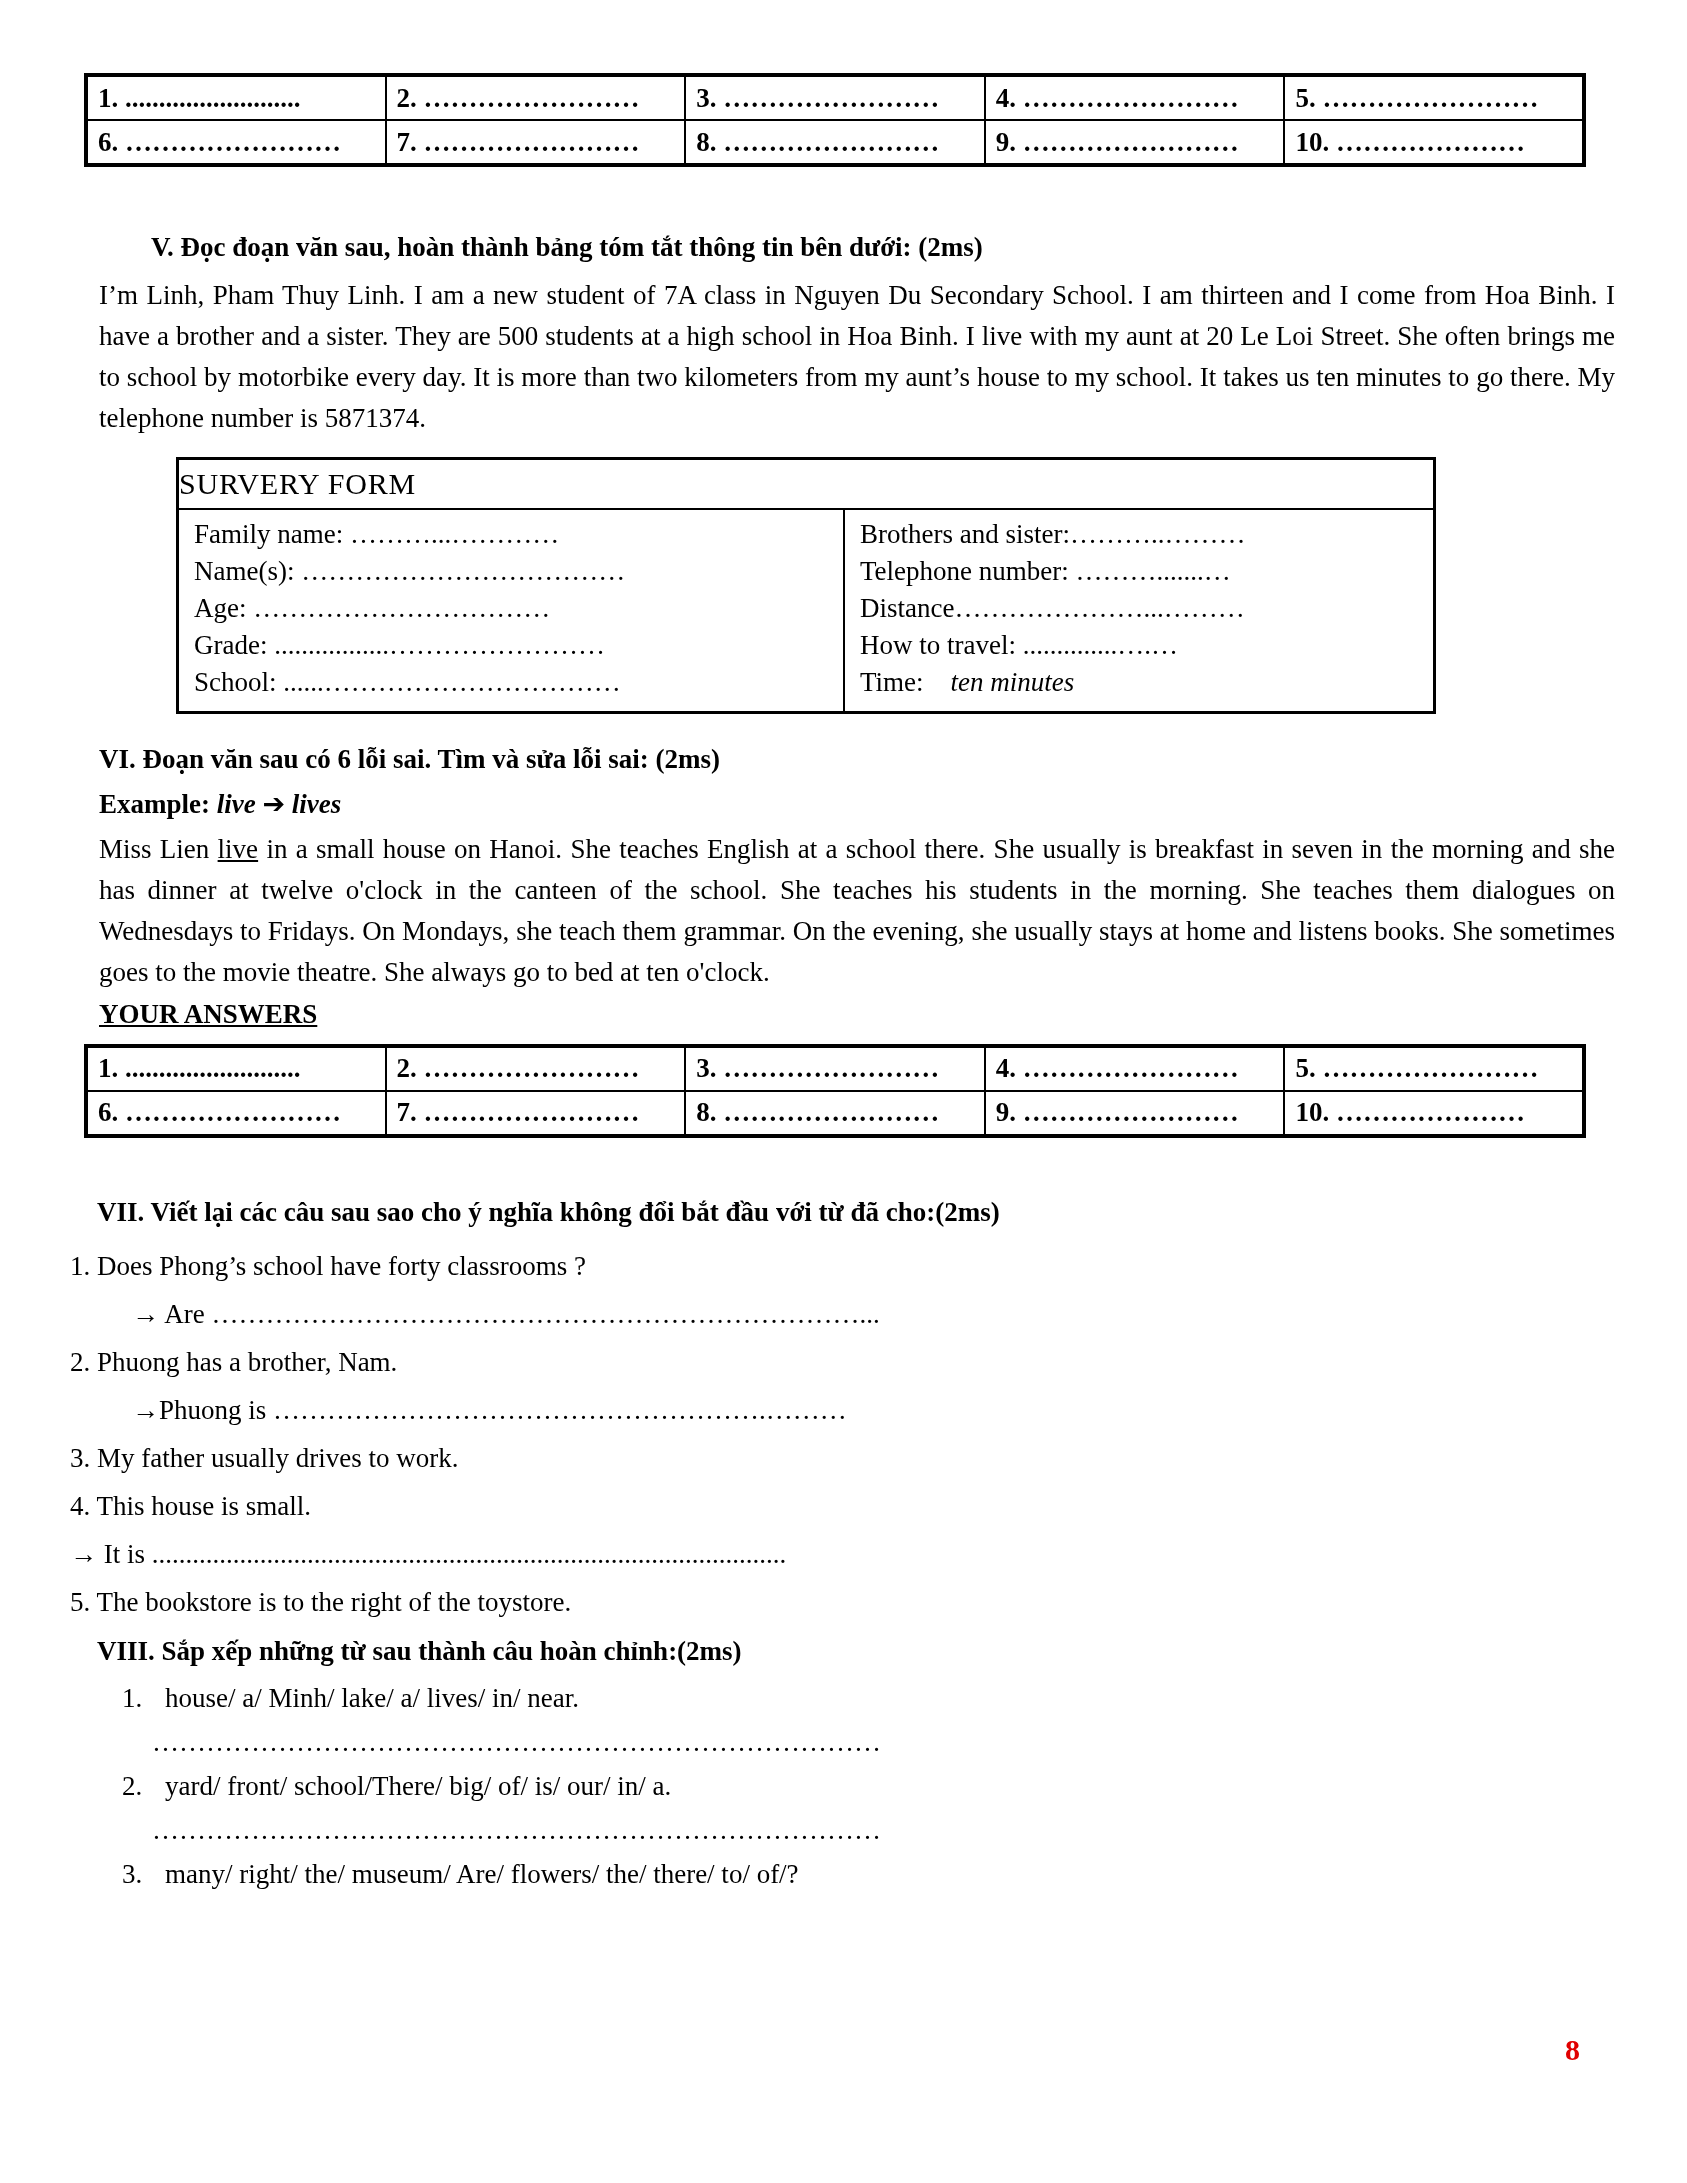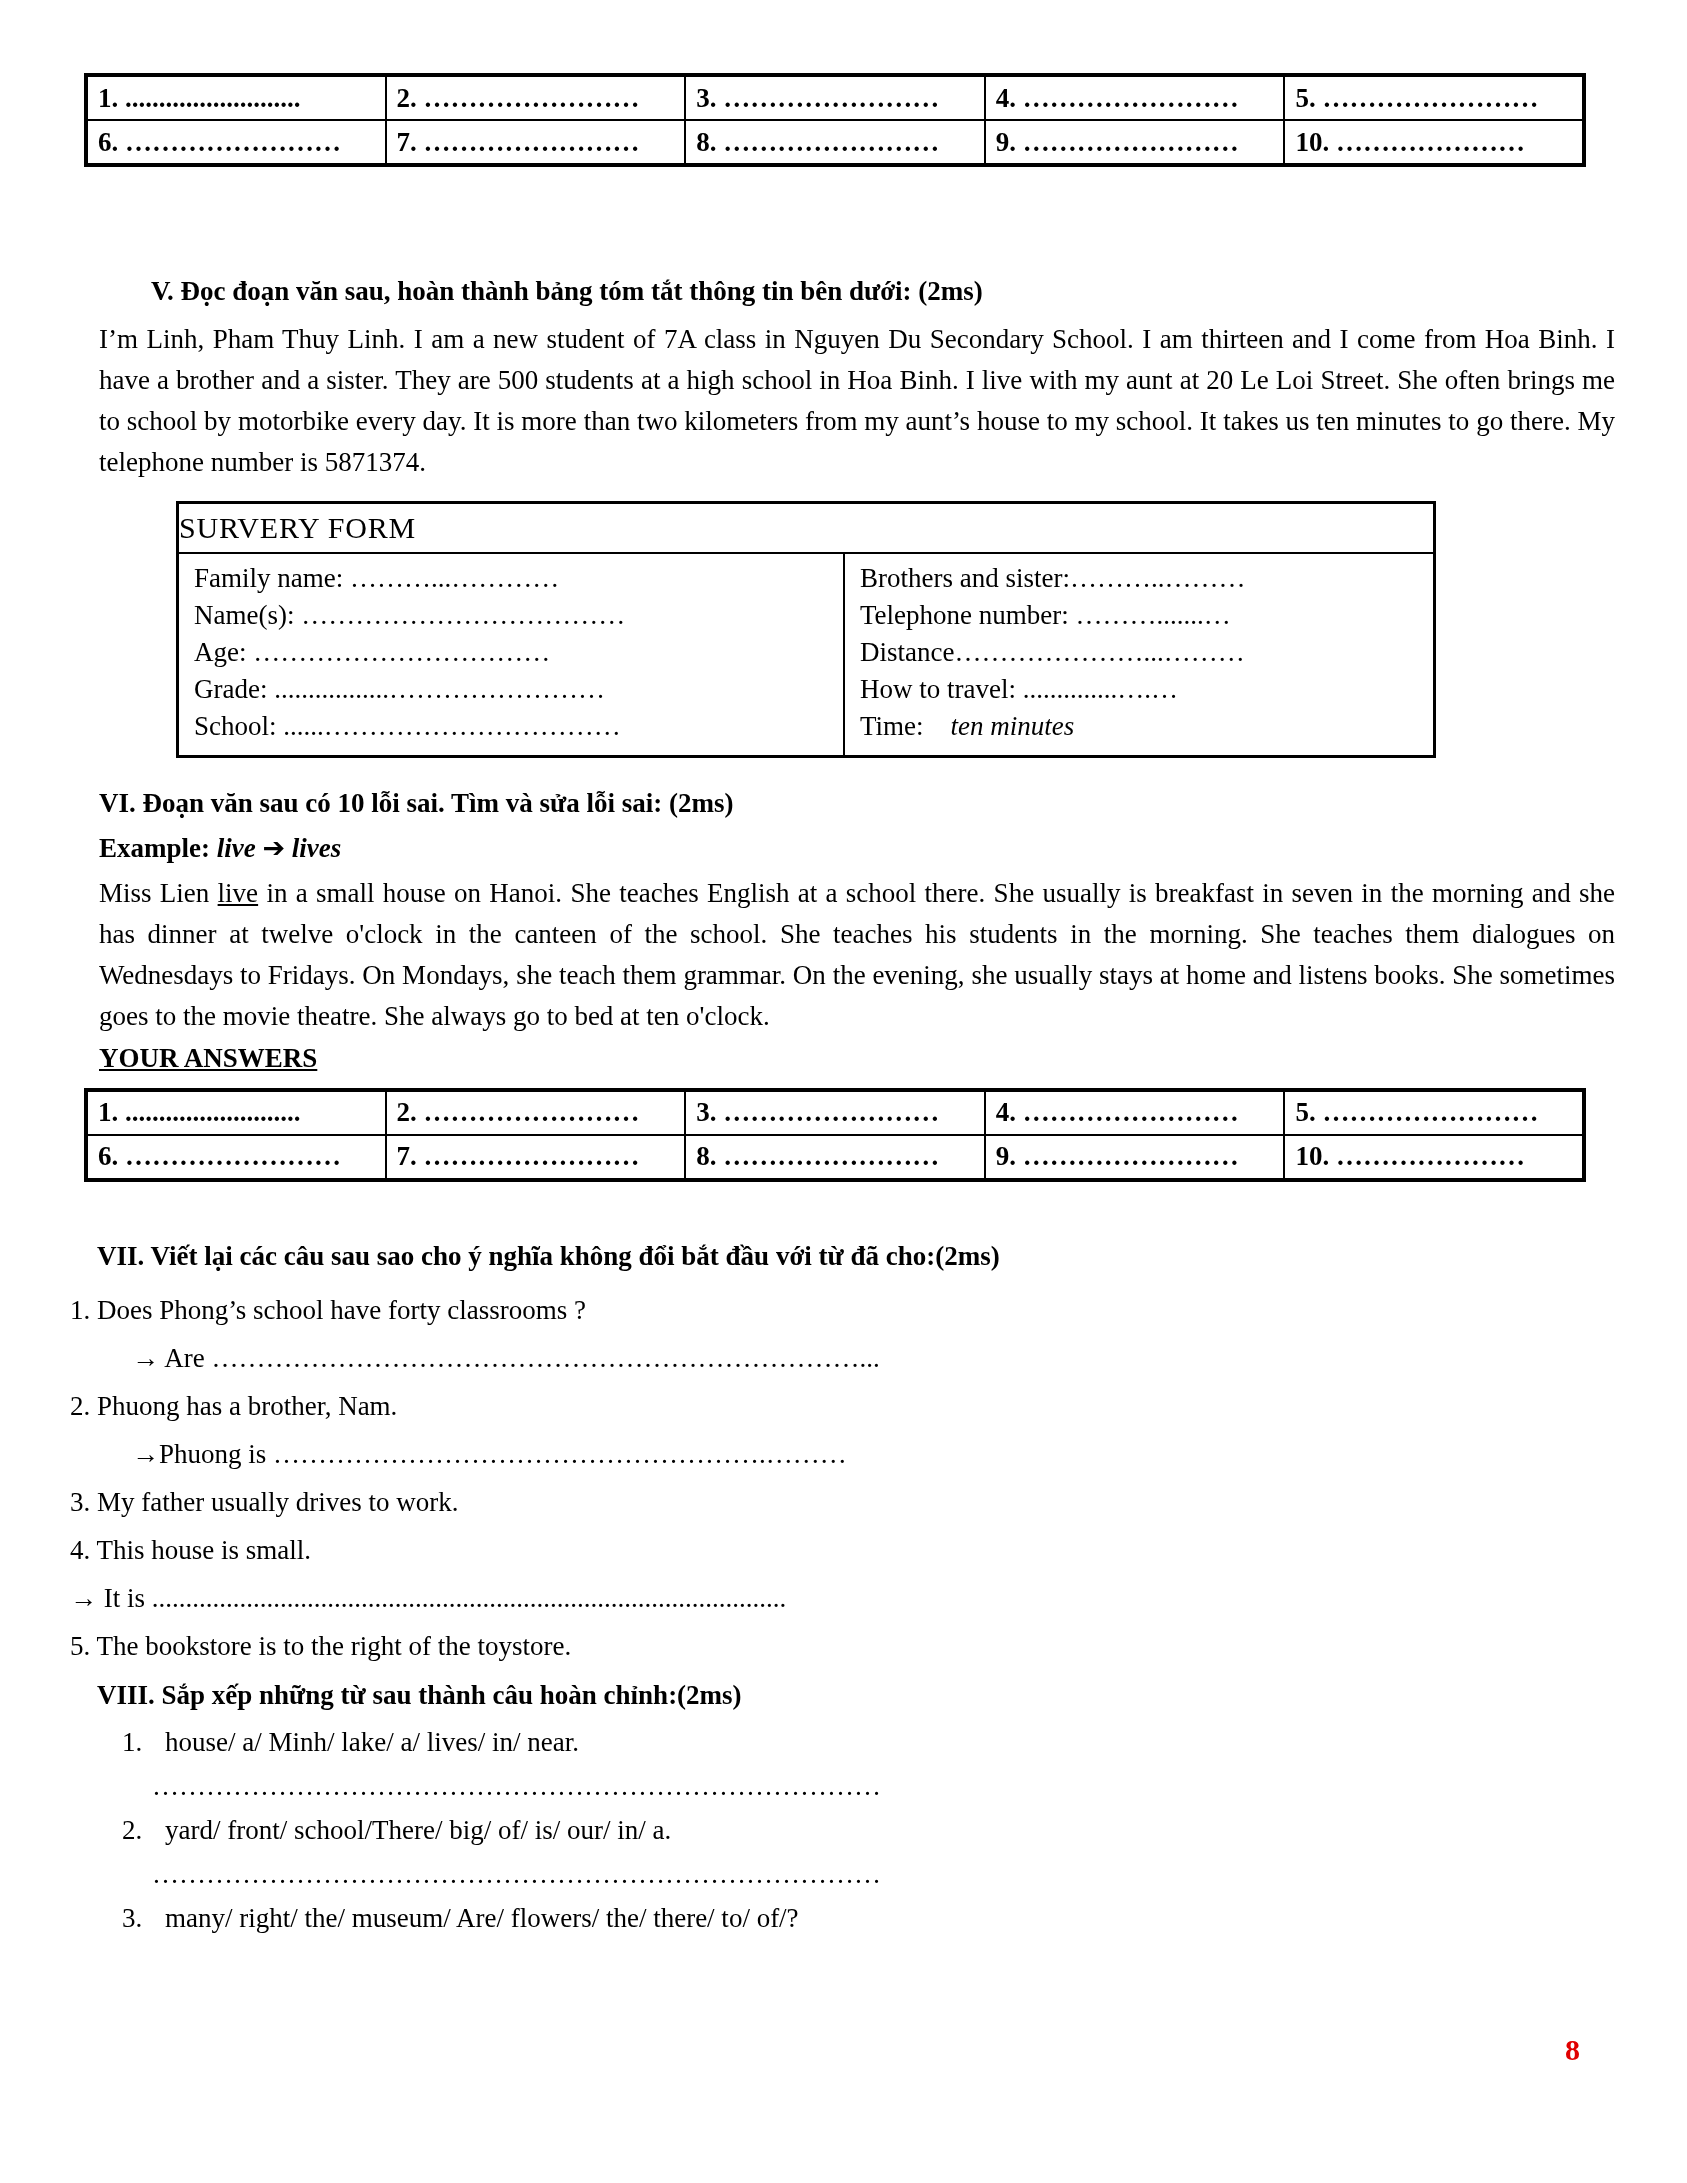--- a/index.html
+++ b/index.html
@@ -15,21 +15,21 @@
   }
   table.anstable td{
     border:2.5px solid #000;height:40px;vertical-align:middle;
     font-weight:bold;padding-left:10px;white-space:nowrap;overflow:hidden;
     font-size:27px;
   }
   .t-a{margin-top:73px;}
   .t-b{margin-top:8.2px;}
   
   .h{font-weight:bold;line-height:41px;white-space:nowrap;}
-  .h5{margin-top:104px;margin-left:151px;}
+  .h5{margin-top:60px;margin-left:151px;}
   .h6{margin-top:25px;margin-left:99px;}
   .h7{margin-top:49px;margin-left:97px;line-height:50px;}
   .h8{margin-left:97px;line-height:50px;}
   
   .para{
     margin-left:99px;width:1516px;text-align:justify;line-height:41px;
   }
   .p5{margin-top:6.6px;}
   .p6{margin-top:3.3px;}
   .u{text-decoration:underline;}
@@ -111,21 +111,21 @@
         <div class="survey-line">Distance…………………...………</div>
         <div class="survey-line">How to travel: ..............….…</div>
         <div class="survey-line">
           <span>Time:</span>&nbsp;&nbsp;&nbsp;
           <span class="ital">ten minutes</span>
         </div>
       </div>
     </div>
   </div>
 
-  <div class="h h6">VI. Đoạn văn sau có 10 lỗi sai. Tìm và sửa lỗi sai: (2ms)</div>
+  <div class="h h6">VI. Đoạn văn sau có 6 lỗi sai. Tìm và sửa lỗi sai: (2ms)</div>
   <div class="example">
     <span>Example:</span>
     <span class="ital">live</span>
     <span class="arrow-heavy">➔</span>
     <span class="ital">lives</span>
   </div>
   <div class="para p6"><span>Miss Lien </span><span class="u">live</span><span> in a small house on Hanoi. She teaches English at a school there. She usually is breakfast in seven in the morning and she has dinner at twelve o'clock in the canteen of the school. She teaches his students in the morning. She teaches them dialogues on Wednesdays to Fridays. On Mondays, she teach them grammar. On the evening, she usually stays at home and listens books. She sometimes goes to the movie theatre. She always go to bed at ten o'clock.</span></div>
   <div class="ya">YOUR ANSWERS</div>
 
   <table class="anstable t-b">

